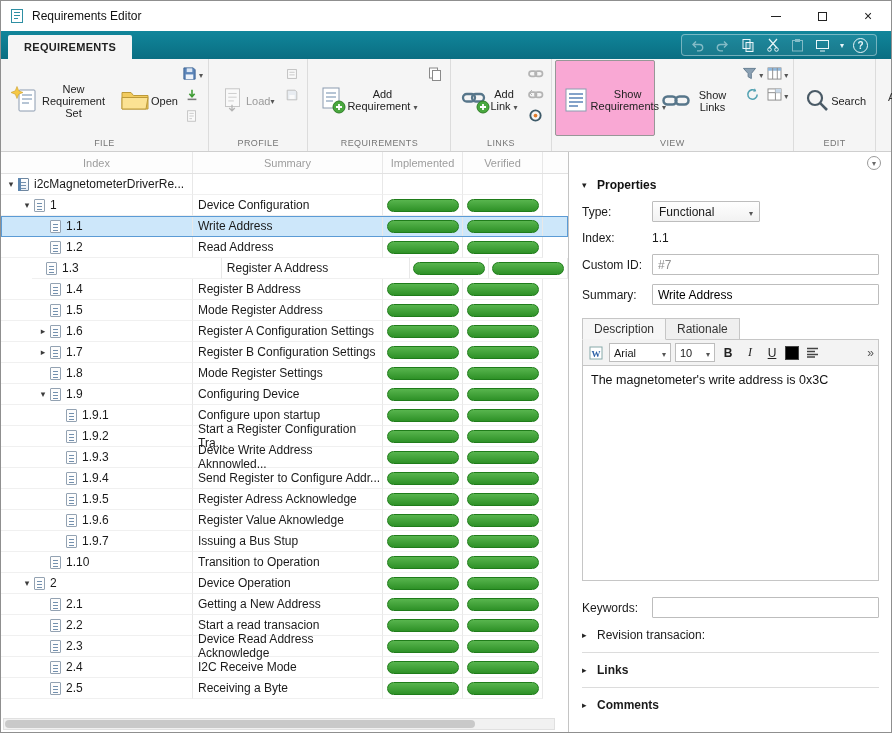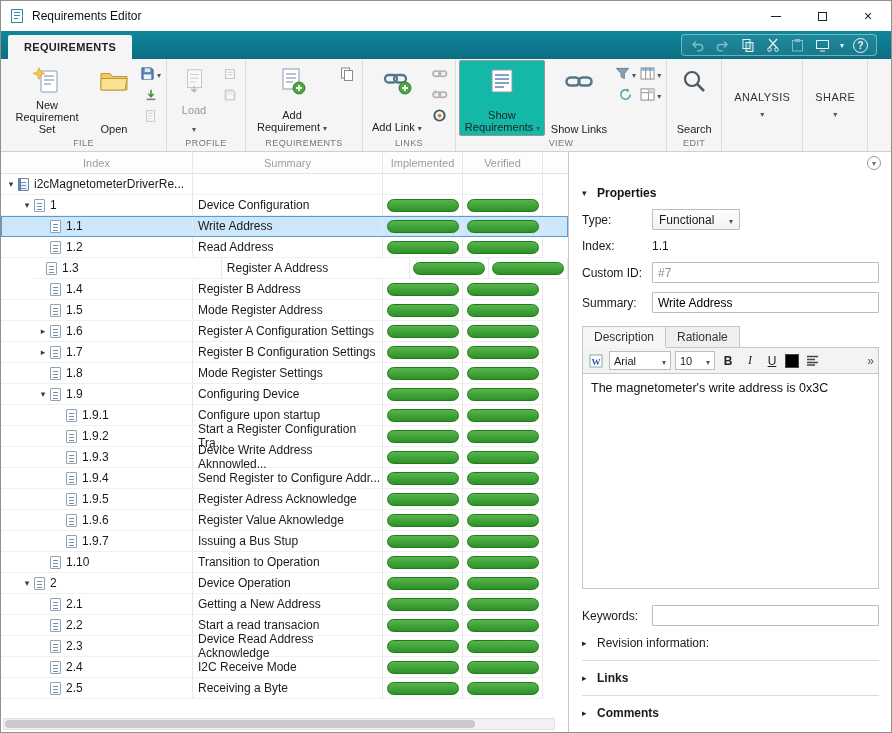--- a/index.html
+++ b/index.html
@@ -27,25 +27,25 @@
   .qa-btn.dim{opacity:.5}
   .qa-help{width:15px;height:15px;border:1px solid #eaf6f9;border-radius:50%;color:#eaf6f9;font-size:10px;
        display:flex;align-items:center;justify-content:center;font-weight:bold}
   .qa-caret{color:#eaf6f9;font-size:8px}
 
   
   .toolbar{height:93px;background:#f5f5f5;display:flex;border-bottom:1px solid #cfcfcf;flex:none}
   .tsection{display:flex;flex-direction:column;border-right:1px solid #dcdcdc;padding:1px 3px 0}
   .tsection-body{flex:1;display:flex;align-items:stretch}
   .tsection-label{height:15px;font-size:9px;color:#767676;text-align:center;line-height:14px;letter-spacing:.4px}
-  .bigbtn{display:flex;flex-direction:column;align-items:center;justify-content:space-between;
+  .bigbtn{display:flex;flex-direction:row;align-items:center;justify-content:space-between;
        padding:4px 5px 0;min-width:48px;border:1px solid transparent;border-radius:2px}
   .bigbtn .bicon{height:32px;display:flex;align-items:center;justify-content:center}
   .bigbtn .blabel{font-size:11px;color:#222;text-align:center;line-height:12px;margin-top:2px;max-width:74px}
-  .bigbtn.selected{background:#14b8a6;border-color:#979797}
+  .bigbtn.selected{background:#f9a8d4;border-color:#979797}
   .bigbtn.disabled .blabel{color:#9a9a9a}
   .smallcol{display:flex;flex-direction:column;justify-content:flex-start;gap:4px;padding:5px 2px 0}
   .smicon{height:17px;min-width:20px;display:flex;align-items:center;justify-content:center;gap:2px}
   .caret::after{content:"▾";font-size:8px;color:#555}
   .caret.inline{margin-left:3px}
   .ddsection{justify-content:center;align-items:center;display:flex;flex-direction:column;padding:0 12px;gap:3px}
   .ddsection .ddlabel{font-size:11px;color:#333;letter-spacing:.4px}
 
   
   .main{flex:1;display:flex;min-height:0}
@@ -71,21 +71,21 @@
   .bar{width:72px;height:13px;border-radius:7px;background:linear-gradient(#58b54e,#2e9127);border:1px solid #1f7c1a}
   .hscroll{position:absolute;left:2px;bottom:2px;width:552px;height:12px;background:#f1f1f1;border:1px solid #e0e0e0}
   .hthumb{position:absolute;left:1px;top:1px;height:8px;width:470px;background:#c9c9c9;border-radius:4px}
 
   
   .props{flex:1;background:#fff;position:relative;padding:4px 12px 0 13px;display:flex;flex-direction:column;overflow:hidden}
   .panel-top{height:16px;position:relative;flex:none}
   .collapse-circle{position:absolute;right:-2px;top:0;width:14px;height:14px;border:1px solid #9a9a9a;border-radius:50%;
        color:#6a6a6a;font-size:8px;display:flex;align-items:center;justify-content:center}
   .collapse-circle::after{content:"▾"}
-  .sec-header{display:flex;align-items:center;gap:6px;font-weight:bold;font-size:12px;color:#111;margin-top:14px}
+  .sec-header{display:flex;align-items:center;gap:6px;font-weight:bold;font-size:12px;color:#111;margin-top:6px}
   .tri{font-size:9px;color:#222;width:9px;display:inline-block}
   .tri.down::after{content:"▾"}
   .tri.right::after{content:"▸"}
   .form-row{display:flex;align-items:center;margin-top:9px;flex:none}
   .flabel{width:70px;flex:none;font-size:12px;color:#1a1a1a}
   .static-val{font-size:12px;color:#1a1a1a}
   .tinput{flex:1;height:21px;border:1px solid #bdbdbd;border-radius:1px;padding:0 5px;font-family:inherit;font-size:12px;background:#fff}
   .selectbox{height:21px;border:1px solid #bdbdbd;border-radius:1px;background:linear-gradient(#fefefe,#f2f2f2);
        display:flex;align-items:center;justify-content:space-between;padding:0 6px;gap:6px;font-size:12px}
   .desc-tabs{display:flex;margin-top:12px;flex:none;position:relative;top:1px}
@@ -784,21 +784,21 @@
         <span class="collapse-circle"></span>
       </div>
 
       <div class="sec-header">
         <span class="tri down"></span>
         <span>Properties</span>
       </div>
 
       <div class="form-row">
         <span class="flabel">Type:</span>
-        <div class="selectbox" style="width:88px">
+        <div class="selectbox" style="width:108px">
           <span>Functional</span>
           <span class="caret"></span>
         </div>
       </div>
 
       <div class="form-row">
         <span class="flabel">Index:</span>
         <span class="static-val">1.1</span>
       </div>
 
@@ -845,21 +845,21 @@
       </div>
       <div class="editor-content">The magnetometer's write address is 0x3C</div>
 
       <div class="form-row kw-row">
         <span class="flabel">Keywords:</span>
         <input class="tinput" value="" style="">
       </div>
 
       <div class="collapsed-row">
         <span class="tri right"></span>
-        <span>Revision information:</span>
+        <span>Revision transacion:</span>
       </div>
 
       <div class="hr"></div>
 
       <div class="collapsed-row bold">
         <span class="tri right"></span>
         <span>Links</span>
       </div>
 
       <div class="hr"></div>

